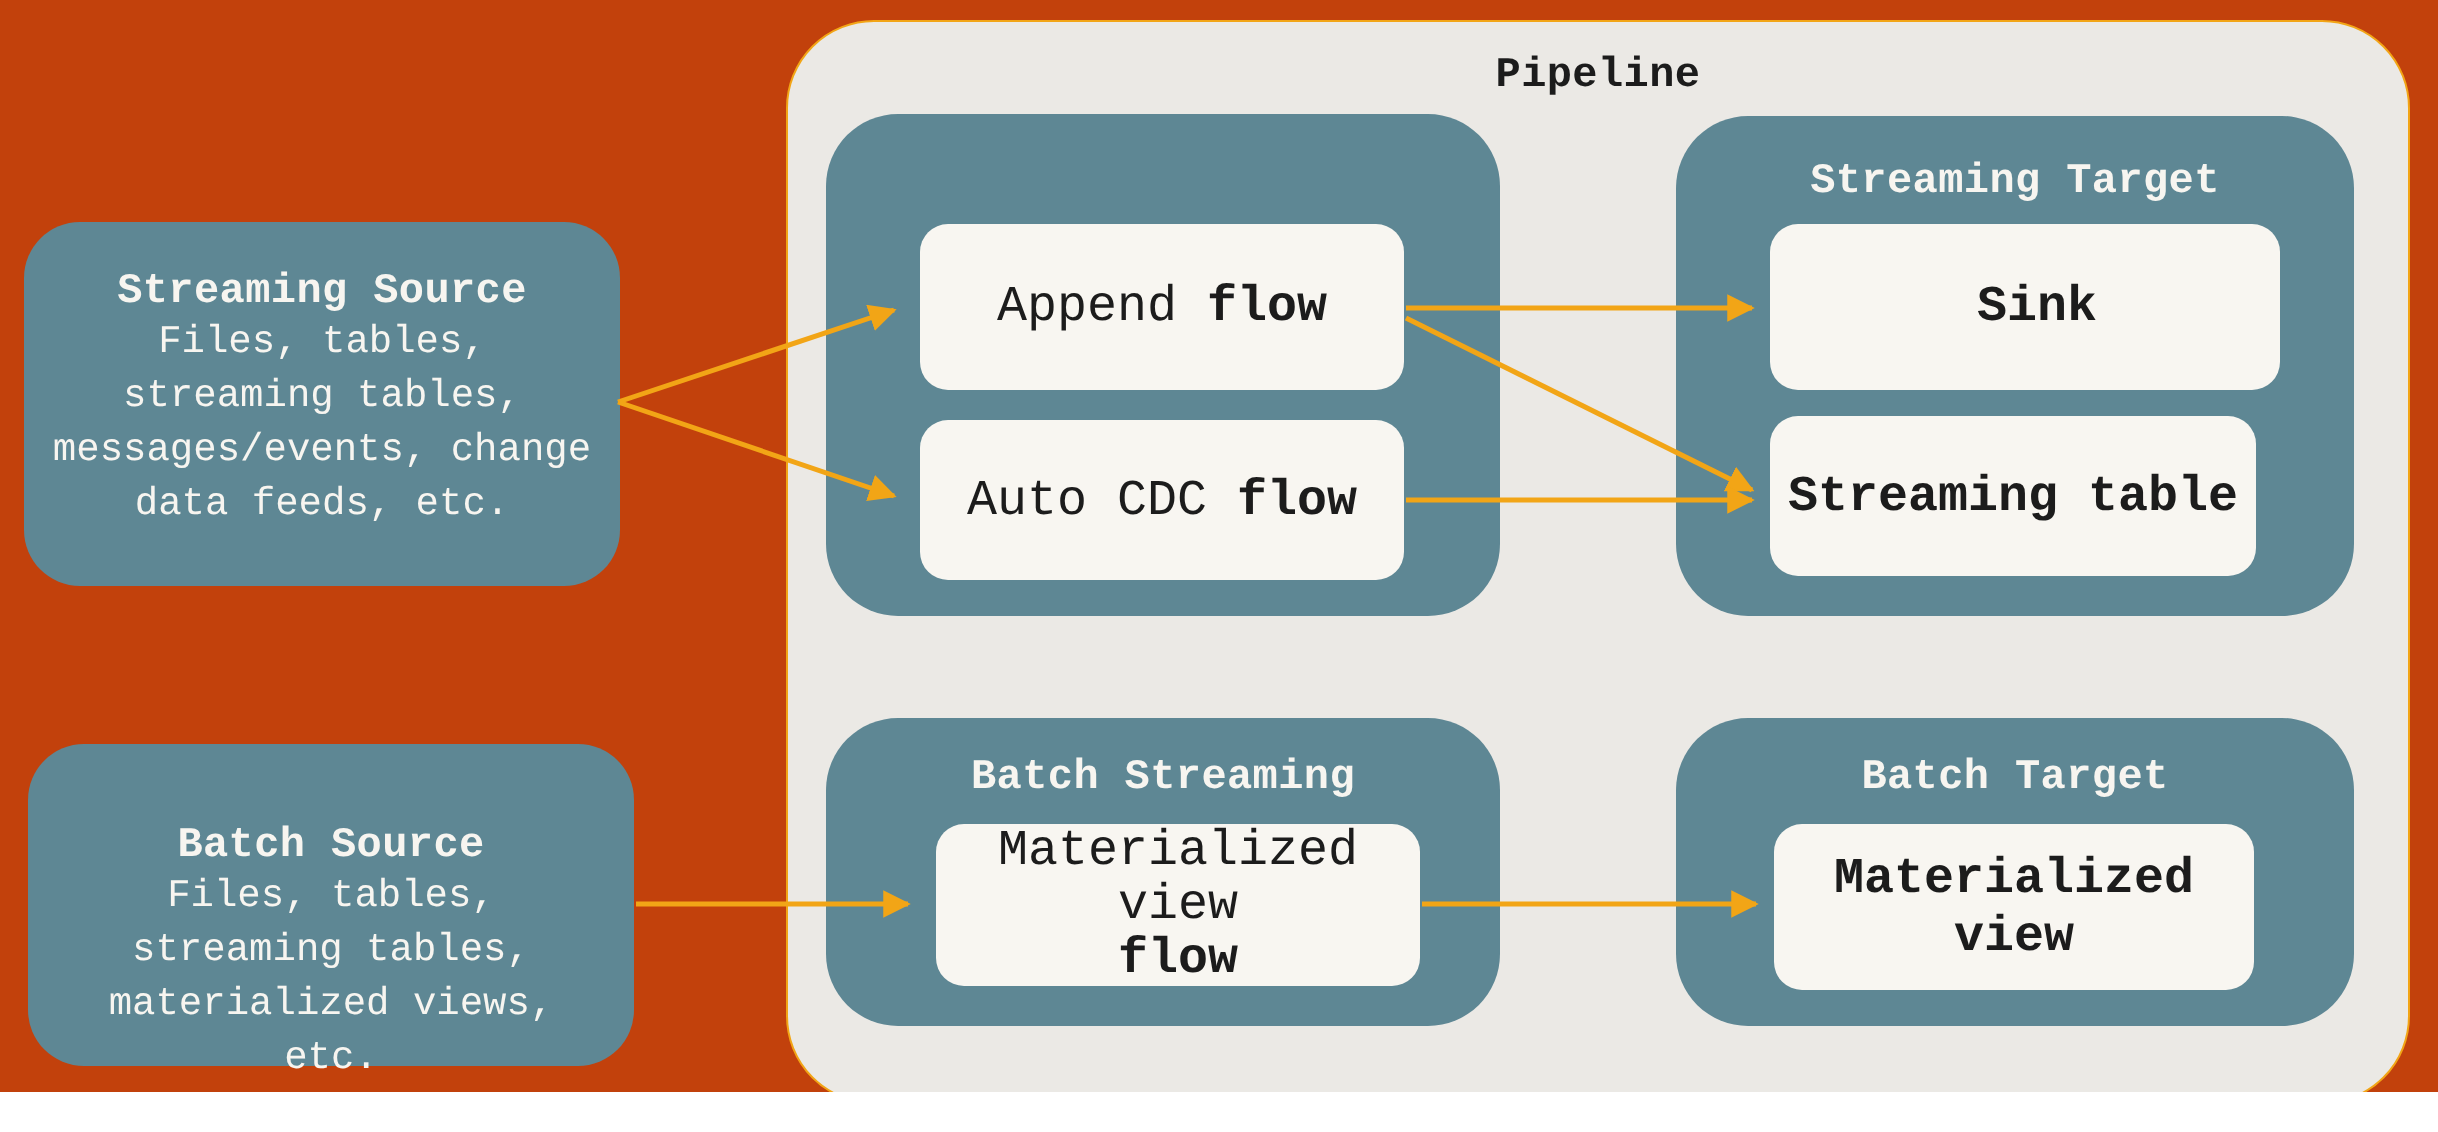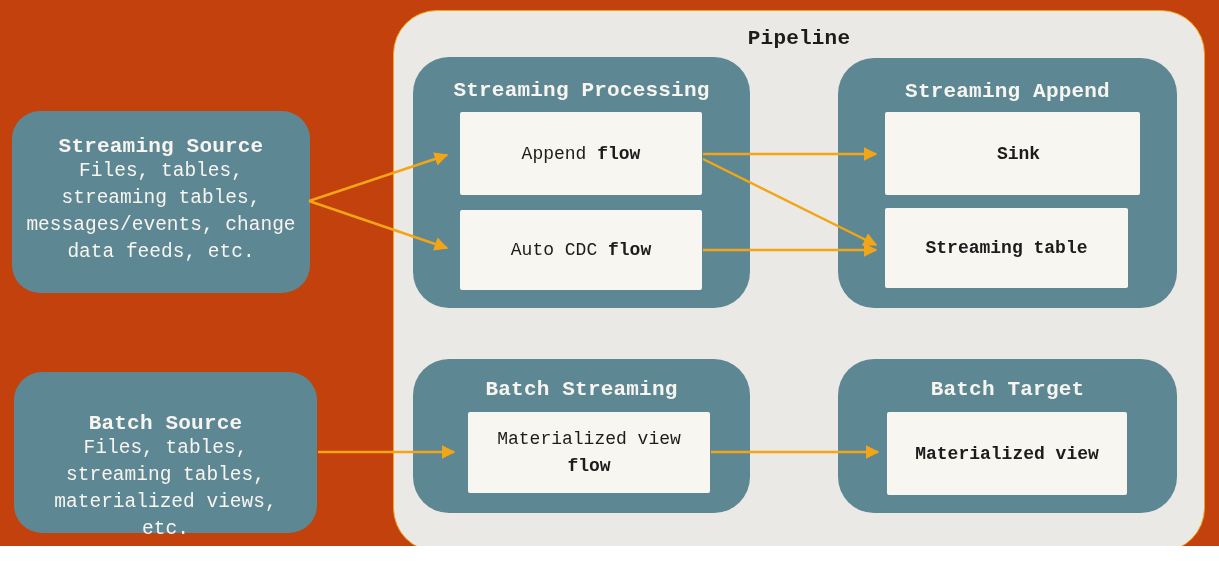--- a/index.html
+++ b/index.html
@@ -68,26 +68,26 @@
     font-size: 21px;
     margin-top: 22px;
     letter-spacing: 0.2px;
   }
   #batch-processing .group-title, #batch-target .group-title { margin-top: 19px; }
 
   
   .node {
     position: absolute;
     background: #F8F6F1;
-    border-radius: 2px;
+    border-radius: 14px;
     display: flex;
     align-items: center;
     justify-content: center;
     color: #1C1C1C;
-    font-size: 18px;
+    font-size: 25px;
     text-align: center;
   }
   #node-append-flow     { left: 47px; top: 55px;  width: 242px; height: 83px; }
   #node-auto-cdc-flow   { left: 47px; top: 153px; width: 242px; height: 80px; text-align: right; }
   #node-sink            { left: 47px; top: 54px;  width: 243px; height: 83px; padding-left: 12px; }
   #node-streaming-table { left: 47px; top: 150px; width: 243px; height: 80px; }
   #node-mv-flow         { left: 55px; top: 53px;  width: 242px; height: 81px; }
   #node-mv              { left: 49px; top: 53px;  width: 240px; height: 83px; }
   .node b { font-weight: bold; }
   .node.stack span { display: block; line-height: 27px; }
@@ -114,31 +114,30 @@
     <div class="source-title">Streaming Source</div>
     <div class="source-body">Files, tables, streaming tables, messages/events, change data feeds, etc.</div>
   </div>
 
   <div class="source-box" id="batch-source">
     <div class="source-title">Batch Source</div>
     <div class="source-body">Files, tables, streaming tables, materialized views, etc.</div>
   </div>
 
   <div class="group" id="streaming-processing">
-    <div class="group-title">Streaming Processing</div>
     <div class="node" id="node-append-flow">
       <div><span>Append </span><b>flow</b></div>
     </div>
     <div class="node" id="node-auto-cdc-flow">
       <div><span>Auto CDC </span><b>flow</b></div>
     </div>
   </div>
 
   <div class="group" id="streaming-target">
-    <div class="group-title">Streaming Append</div>
+    <div class="group-title">Streaming Target</div>
     <div class="node" id="node-sink">
       <div><b>Sink</b></div>
     </div>
     <div class="node" id="node-streaming-table">
       <div><b>Streaming table</b></div>
     </div>
   </div>
 
   <div class="group" id="batch-processing">
     <div class="group-title">Batch Streaming</div>

